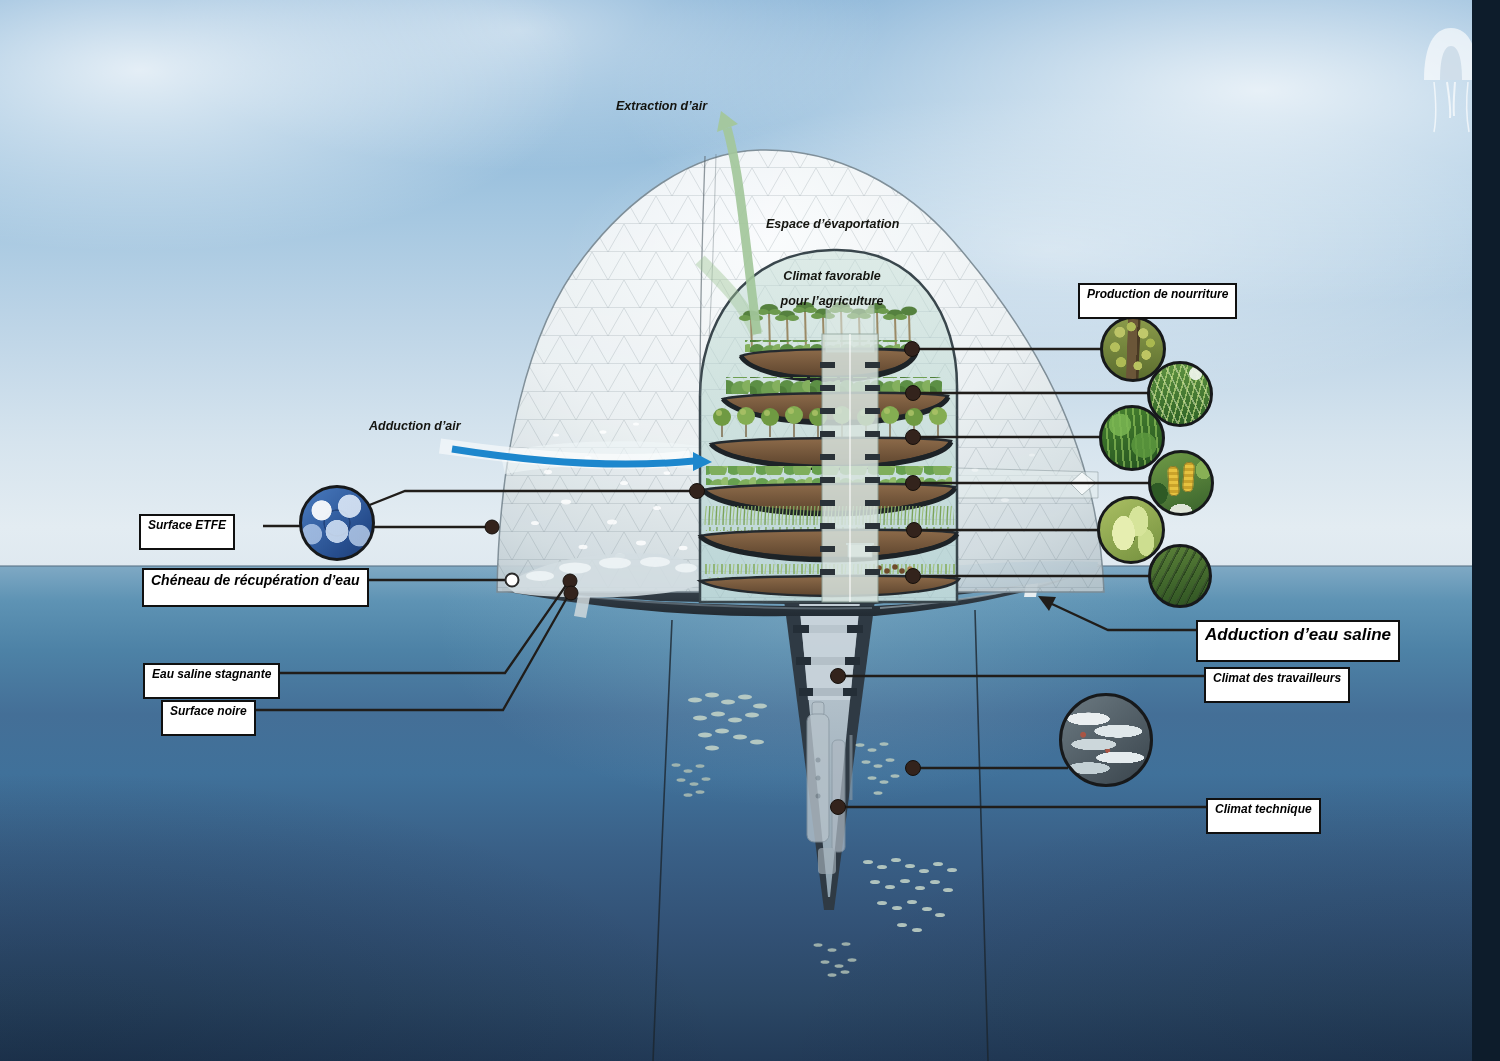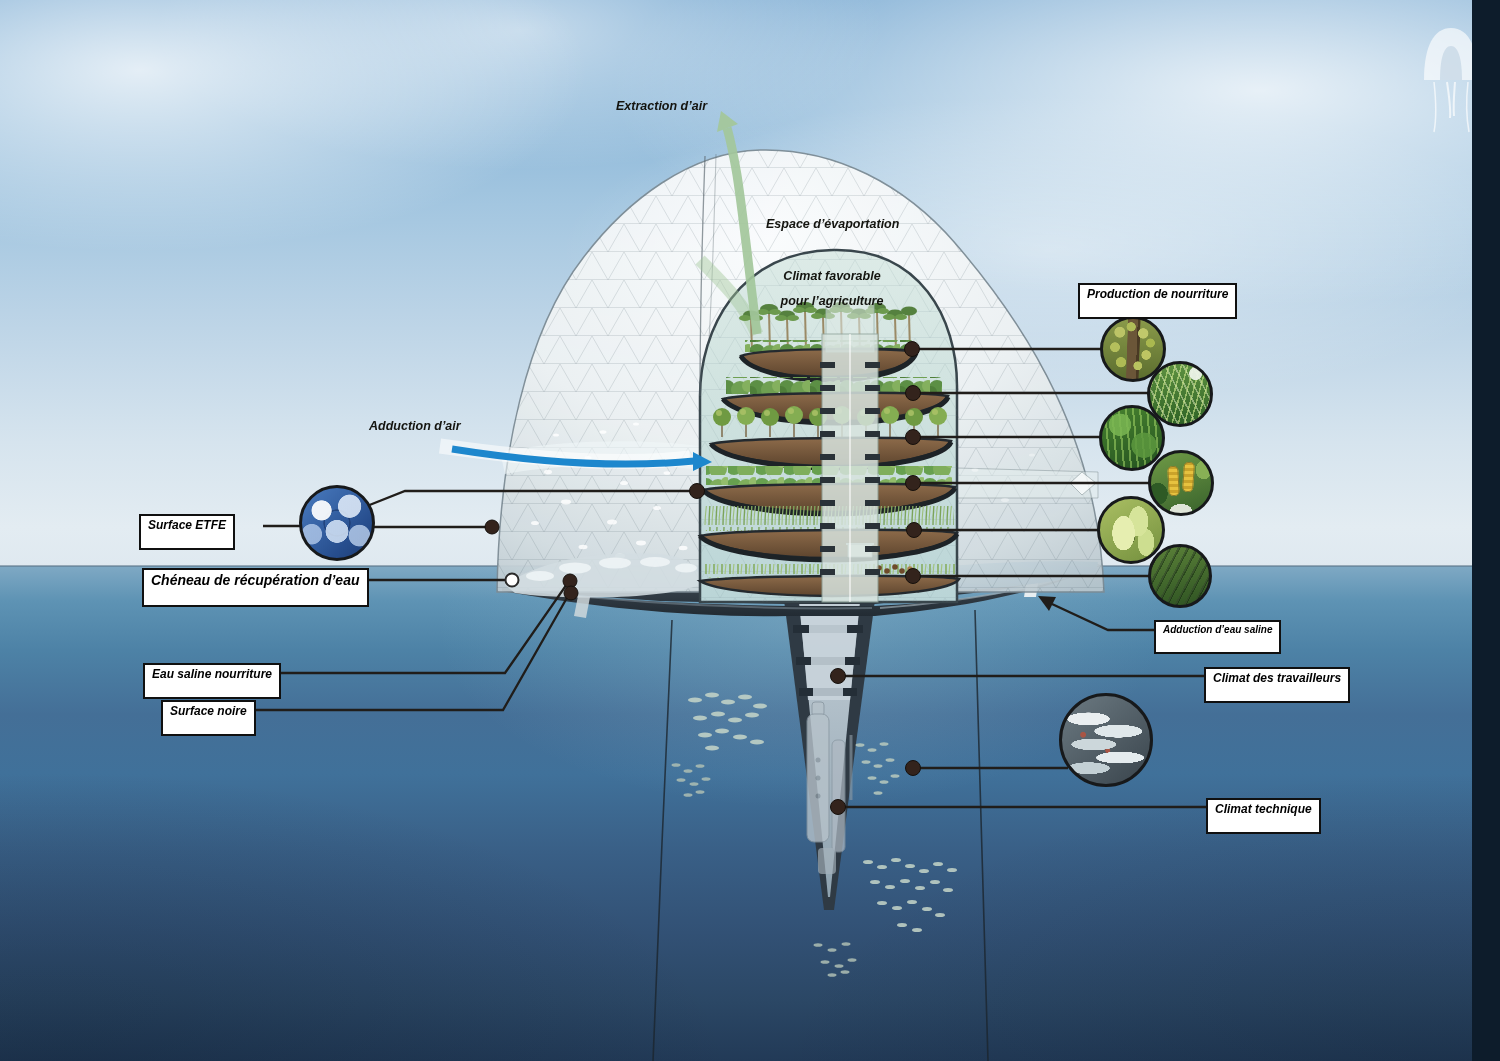--- a/index.html
+++ b/index.html
@@ -572,19 +572,19 @@
   <div class="lbl-plain" style="left:766px;top:217px">Espace d’évaportation</div>
   <div class="lbl-climat">
     <div>Climat favorable</div>
     <div>pour l’agriculture</div>
   </div>
   <div class="lbl-plain" style="left:369px;top:419px">Adduction d’air</div>
 
   <div class="lbl" style="left:1078px;top:283px">Production de nourriture</div>
   <div class="lbl" style="left:139px;top:514px">Surface ETFE</div>
   <div class="lbl" style="left:142px;top:568px;font-size:14px">Chéneau de récupération d’eau</div>
-  <div class="lbl" style="left:143px;top:663px">Eau saline nourriture</div>
+  <div class="lbl" style="left:143px;top:663px">Eau saline stagnante</div>
   <div class="lbl" style="left:161px;top:700px">Surface noire</div>
-  <div class="lbl" style="left:1154px;top:620px;font-size:10px">Adduction d’eau saline</div>
+  <div class="lbl" style="left:1196px;top:620px;font-size:17px">Adduction d’eau saline</div>
   <div class="lbl" style="left:1204px;top:667px">Climat des travailleurs</div>
   <div class="lbl" style="left:1206px;top:798px">Climat technique</div>
 
 </div>
 
 </body></html>

